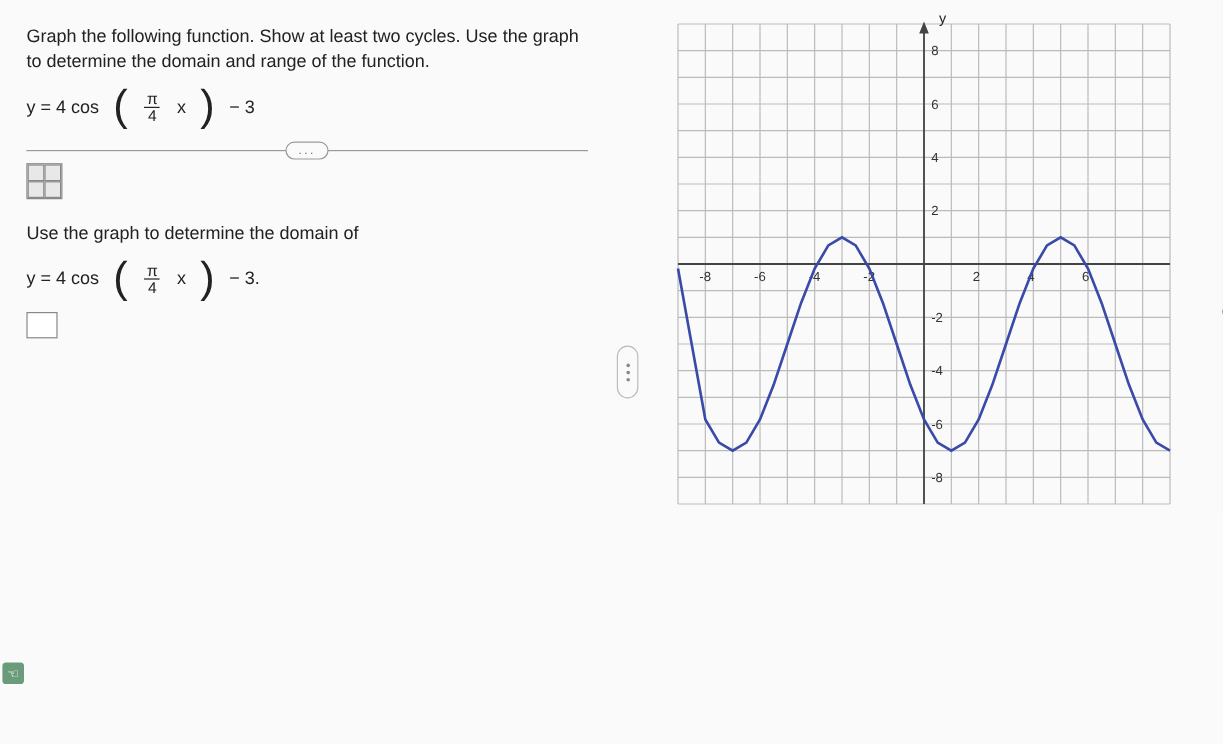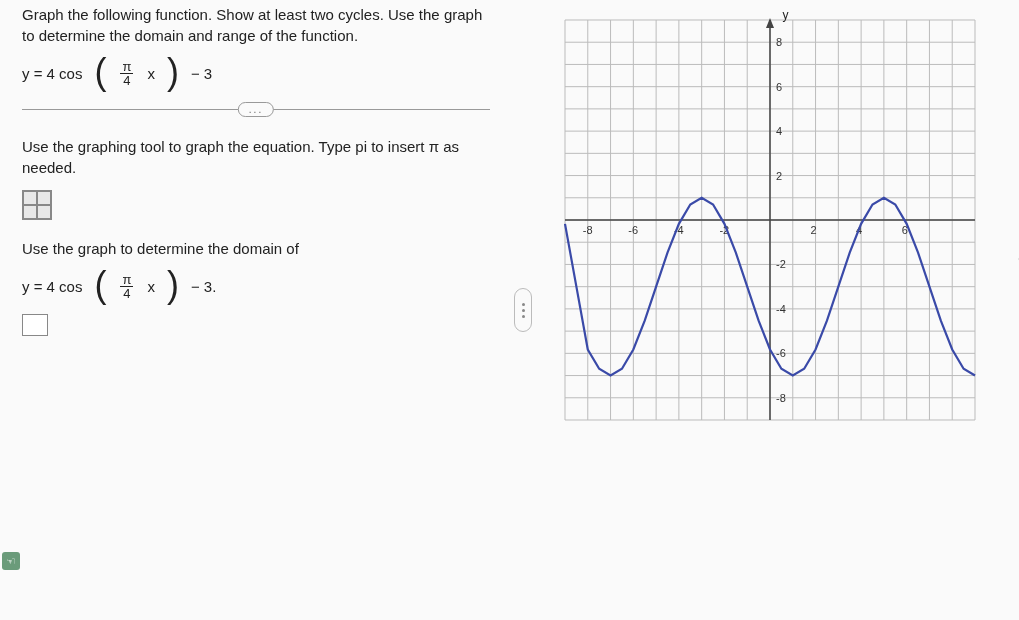--- a/index.html
+++ b/index.html
@@ -12,21 +12,21 @@
       overflow: hidden;
     }
     .main-container {
       display: flex;
       width: 100%;
       height: 100%;
       background: #f5f5f5;
     }
     .left-panel {
       width: 520px;
-      padding: 4px 30px 18px 22px;
+      padding: 20px 30px 18px 22px;
       background: #fafafa;
       position: relative;
     }
     .right-panel {
       flex: 1;
       background: #fafafa;
       position: relative;
       padding: 10px;
     }
     .problem-text {
@@ -186,21 +186,20 @@
       </span>
       <span>x</span>
       <span class="big-paren">)</span>
       <span> − 3</span>
     </div>
 
     <div class="divider-line">
       <div class="hint-pill">...</div>
     </div>
 
-    <p class="instruction-text">Use the graphing tool to graph the equation. Type pi to insert π as needed.</p>
 
     <div class="graph-tool-icon">
       <div></div>
         <div></div>
         <div></div>
         <div></div>
     </div>
 
     <p class="problem-text">Use the graph to determine the domain of</p>
 

